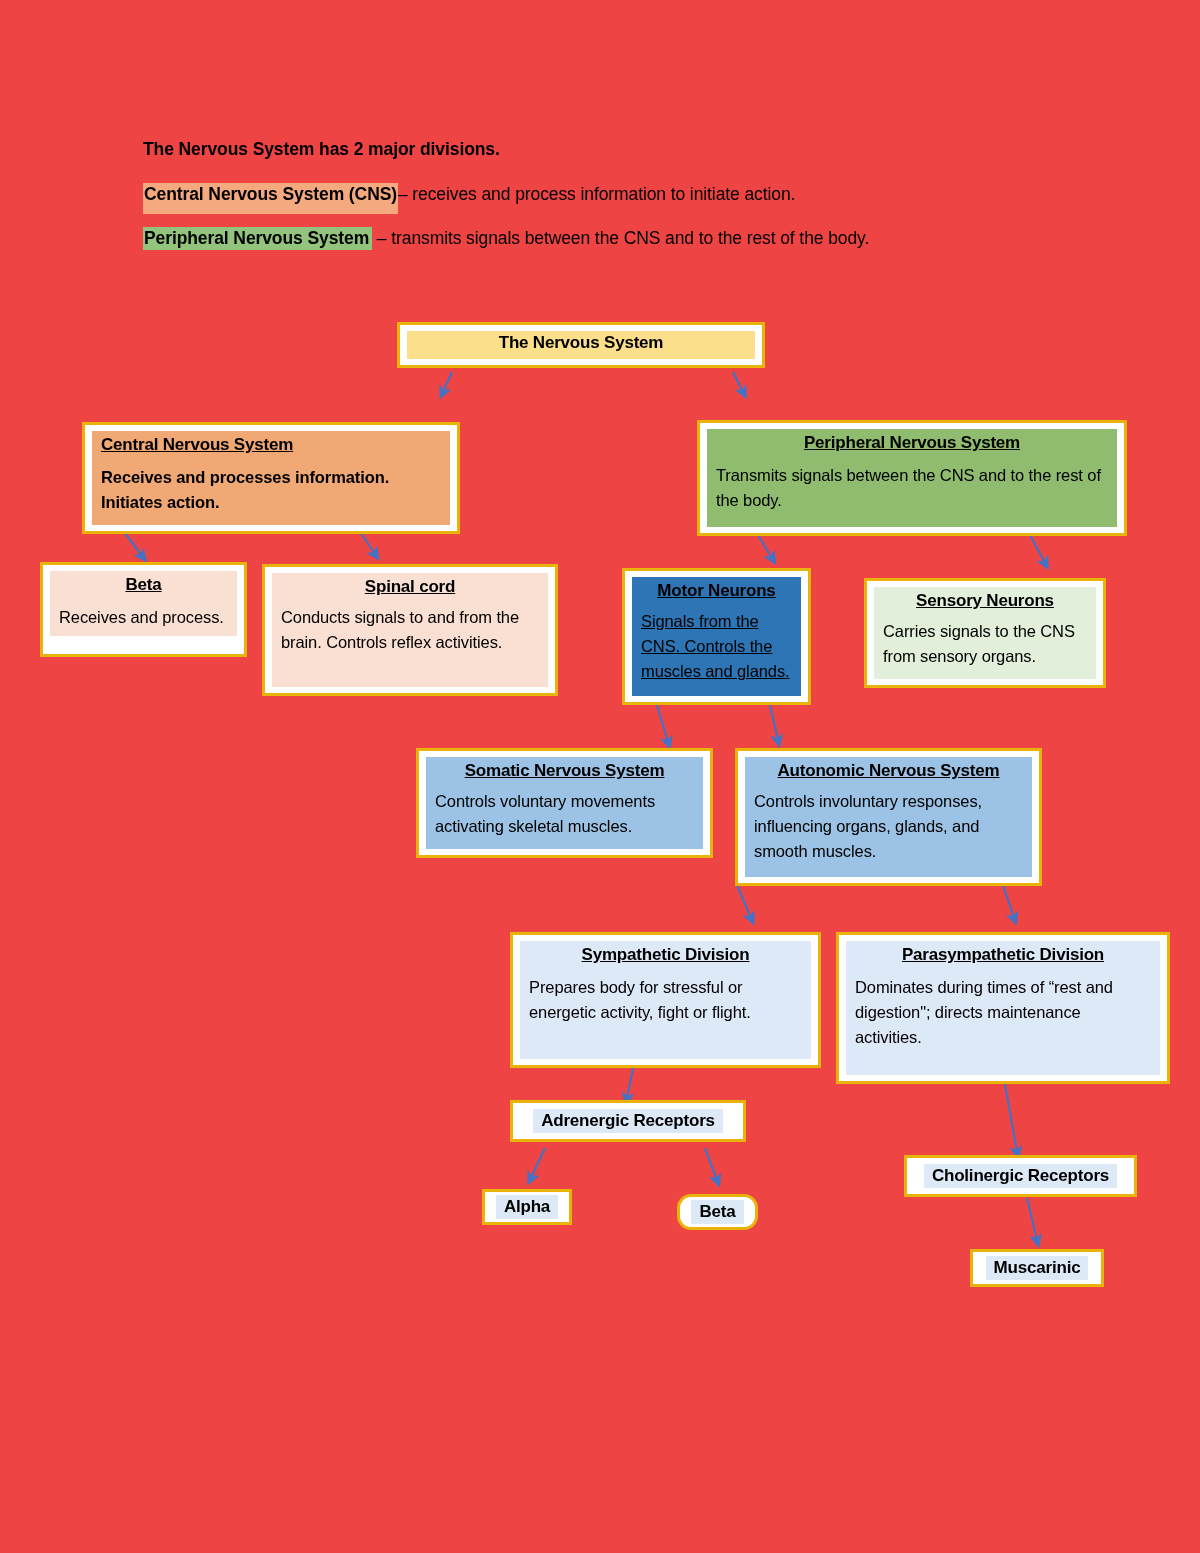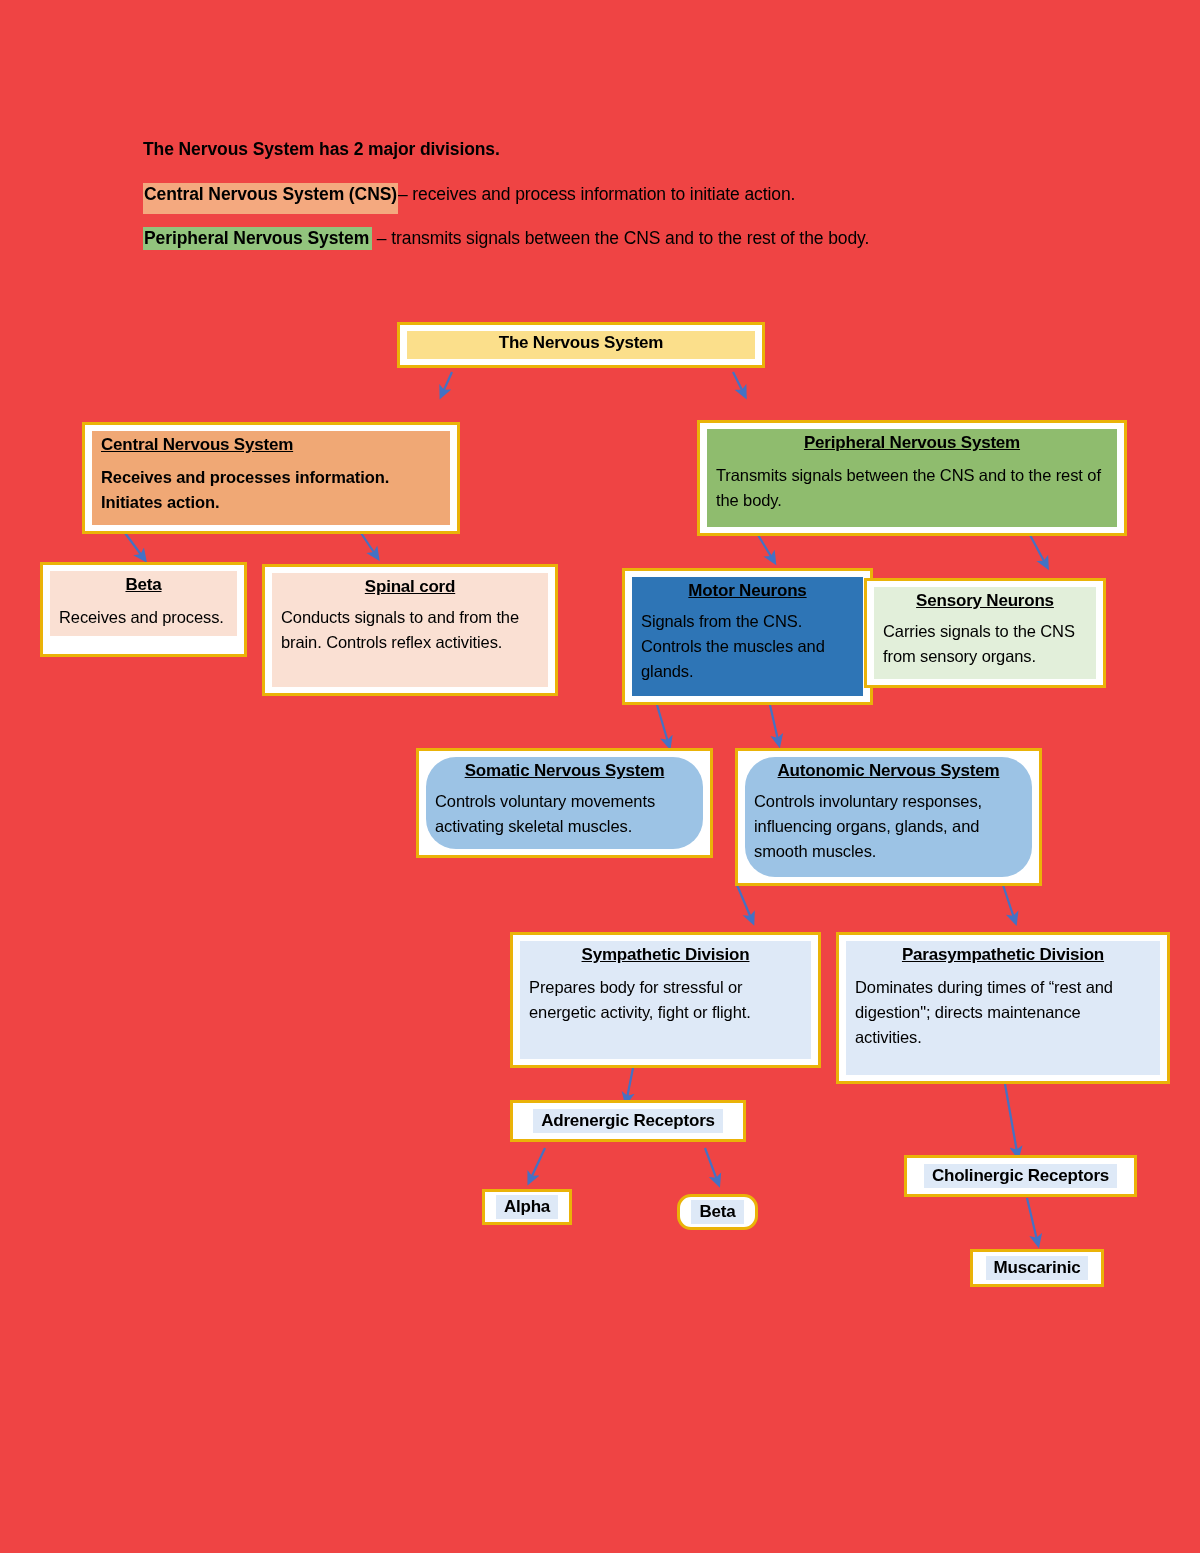--- a/index.html
+++ b/index.html
@@ -69,21 +69,21 @@
   .center { text-align: center; }
   .left   { text-align: left; }
 
   
   .f-yellow     { background: #FBDF8B; }
   .f-orange     { background: #F0A875; }
   .f-green      { background: #8FBC6E; }
   .f-peach      { background: #FAE0D3; }
   .f-blue-dark  { background: #2E75B6; }
   .f-green-pale { background: #E2EFDA; }
-  .f-blue-mid   { background: #9CC3E5; border-radius: 30px; }
+  .f-blue-mid   { background: #9CC3E5; }
   .f-blue-pale  { background: #DEE9F7; }
 
   
   .node.single { display: flex; align-items: center; justify-content: center; padding: 5px 6px; }
   .node.single .fill { padding: 2px 8px; display: inline-block; width: auto; height: auto; }
   .node.single .ttl { text-decoration: none; margin-bottom: 0; white-space: nowrap; }
 
   
   #arrows { position: absolute; left: 0; top: 0; width: 1200px; height: 1553px; pointer-events: none; }
 </style>
@@ -165,21 +165,21 @@
     </div>
   </div>
 
   <div class="node" style="left:262px; top:564px; width:296px; height:132px;">
     <div class="fill f-peach center">
       <span class="ttl">Spinal cord</span>
       <span class="body left" style="display:block;margin-top:8px;">Conducts signals to and from the brain. Controls reflex activities.</span>
     </div>
   </div>
 
-  <div class="node" style="left:622px; top:568px; width:251px; height:137px;">
+  <div class="node" style="left:622px; top:568px; width:189px; height:137px;text-decoration:underline;">
     <div class="fill f-blue-dark center">
       <span class="ttl">Motor Neurons</span>
       <span class="body left" style="display:block;margin-top:8px;">Signals from the CNS. Controls the muscles and glands.</span>
     </div>
   </div>
 
   <div class="node" style="left:864px; top:578px; width:242px; height:110px;">
     <div class="fill f-green-pale center">
       <span class="ttl">Sensory Neurons</span>
       <span class="body left" style="display:block;margin-top:8px;">Carries signals to the CNS from sensory organs.</span>

